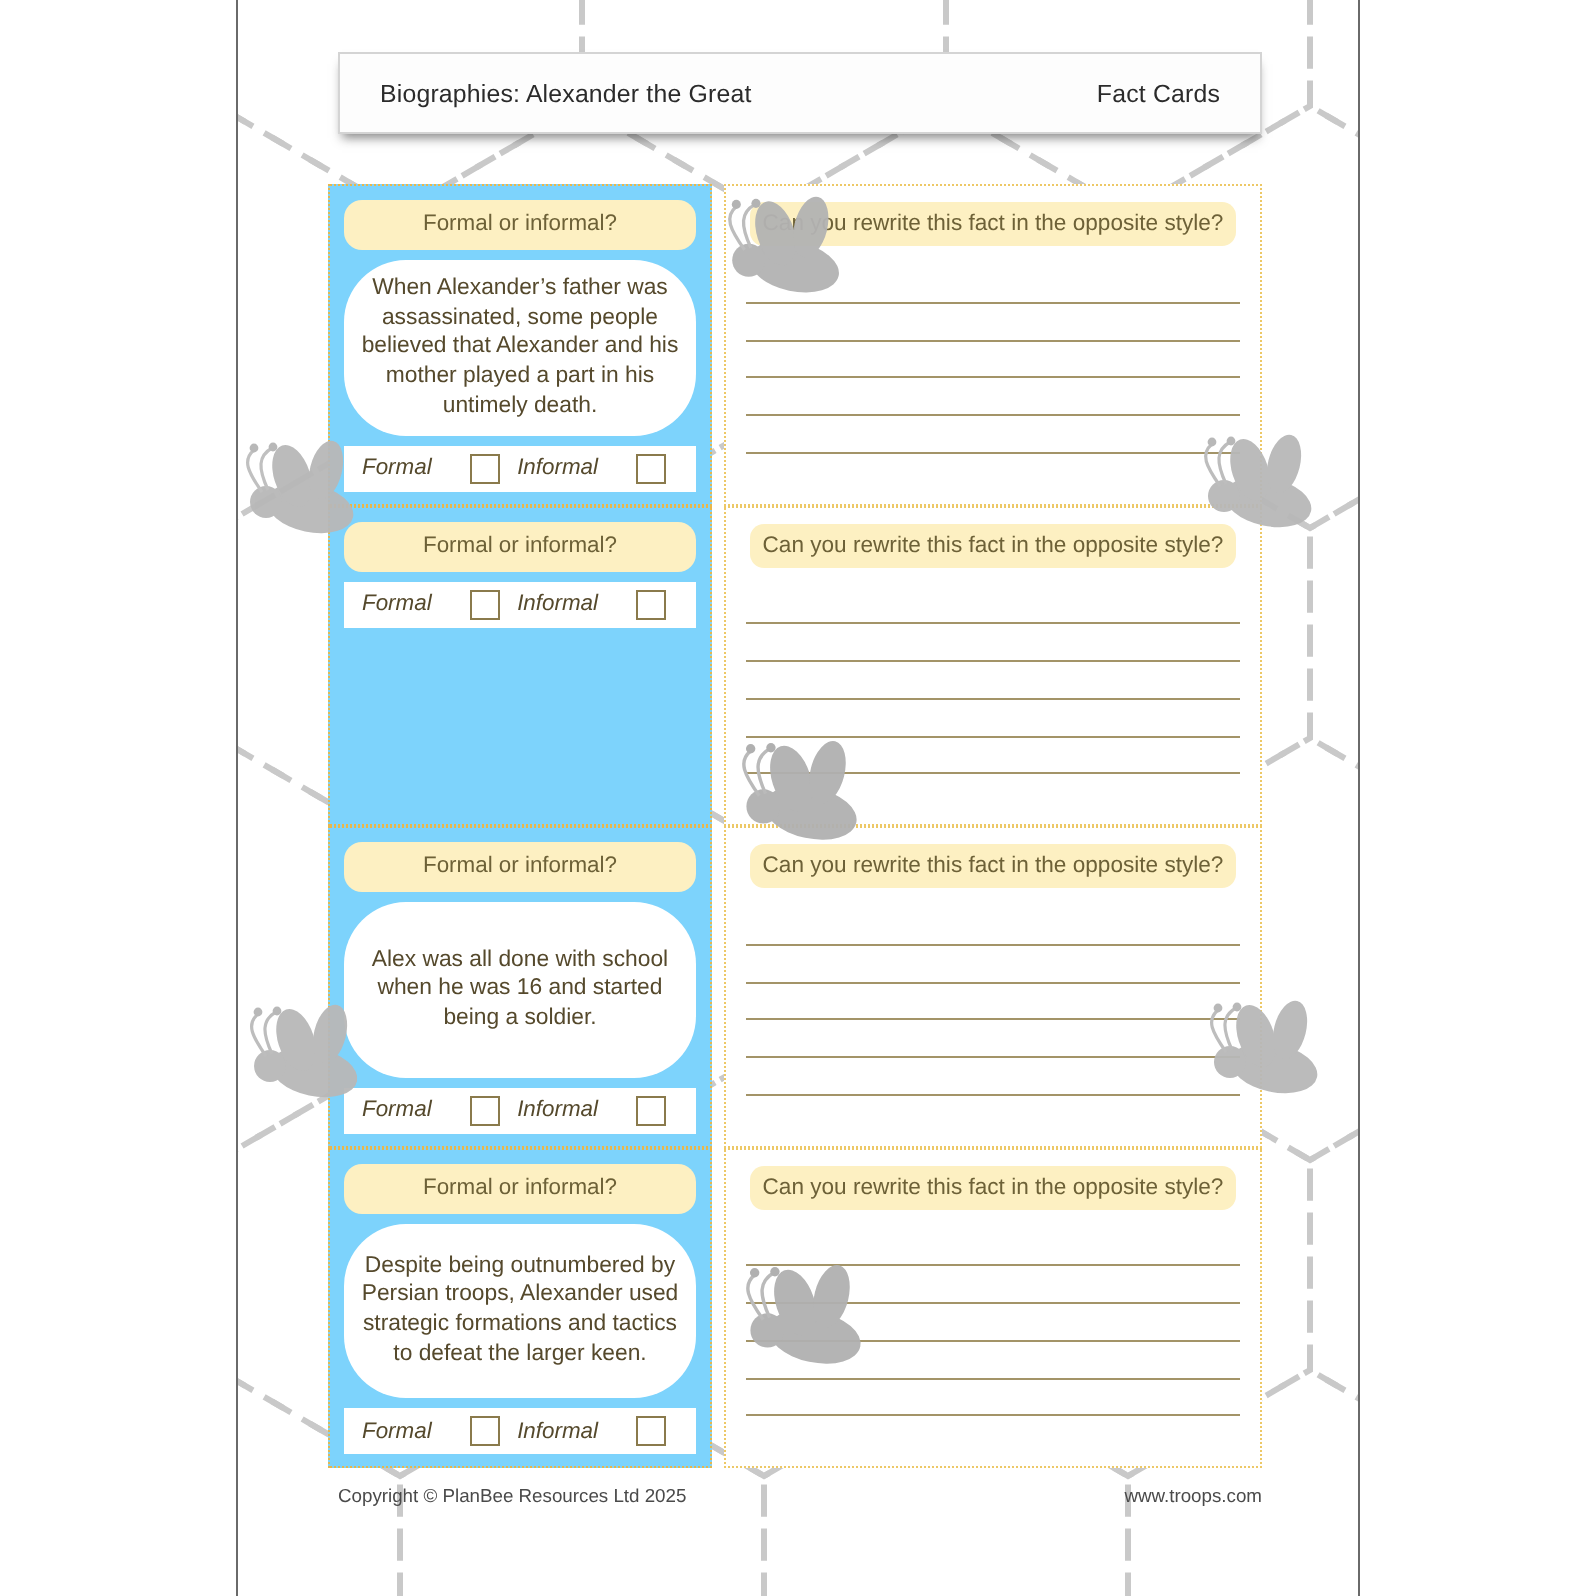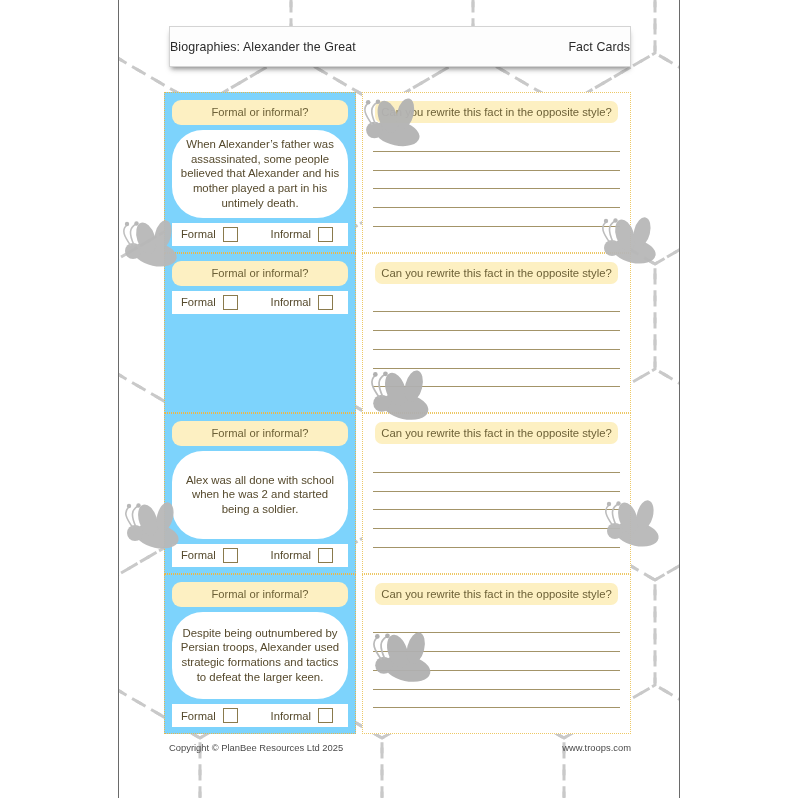--- a/index.html
+++ b/index.html
@@ -39,21 +39,21 @@
     left:50px; top:26px;
     width:462px; height:41px;
     background:#fdfdfd;
     border:1px solid #d4d4d4;
     box-sizing:border-box;
     box-shadow:0 4px 5px -2px rgba(40,40,40,.55);
     z-index:3;
     display:flex;
     align-items:center;
     justify-content:space-between;
-    padding:0 0;
+    padding:0 20px;
   }
   #hdr .htxt{
     font-size:12.4px;
     color:#2b2b2b;
     letter-spacing:.1px;
     white-space:nowrap;
   }
 
   
   #grid{
@@ -111,21 +111,21 @@
     margin-top:5px;
     height:23px;
     background:#ffffff;
     display:flex;
     align-items:center;
     box-sizing:border-box;
     padding:0 9px;
     font-size:11.2px;
     color:#55492c;
   }
-  .choice .c1{display:flex;align-items:center;gap:7px;}
+  .choice .c1{display:flex;align-items:center;gap:19px;font-style:italic;}
   .choice .spacer{flex:1 1 auto;}
   .chk{
     width:13px;height:13px;
     border:1.3px solid #8a7a4c;
     background:#fff;
     display:inline-block;
   }
 
   
   .rcard{
@@ -287,21 +287,21 @@
           <div class="wline"></div>
           <div class="wline"></div>
         </div>
       </div>
     </div>
 
     <div class="row">
       <div class="lcard">
         <div class="qbar">Formal or informal?</div>
         <div class="factbox">
-          <div class="facttxt">Alex was all done with school when he was 2 and started being a soldier.</div>
+          <div class="facttxt">Alex was all done with school when he was 16 and started being a soldier.</div>
         </div>
         <div class="choice">
           <span class="c1">
             <span>Formal</span>
             <span class="chk"></span>
           </span>
           <span class="spacer"></span>
           <span class="c1">
             <span>Informal</span>
             <span class="chk"></span>

